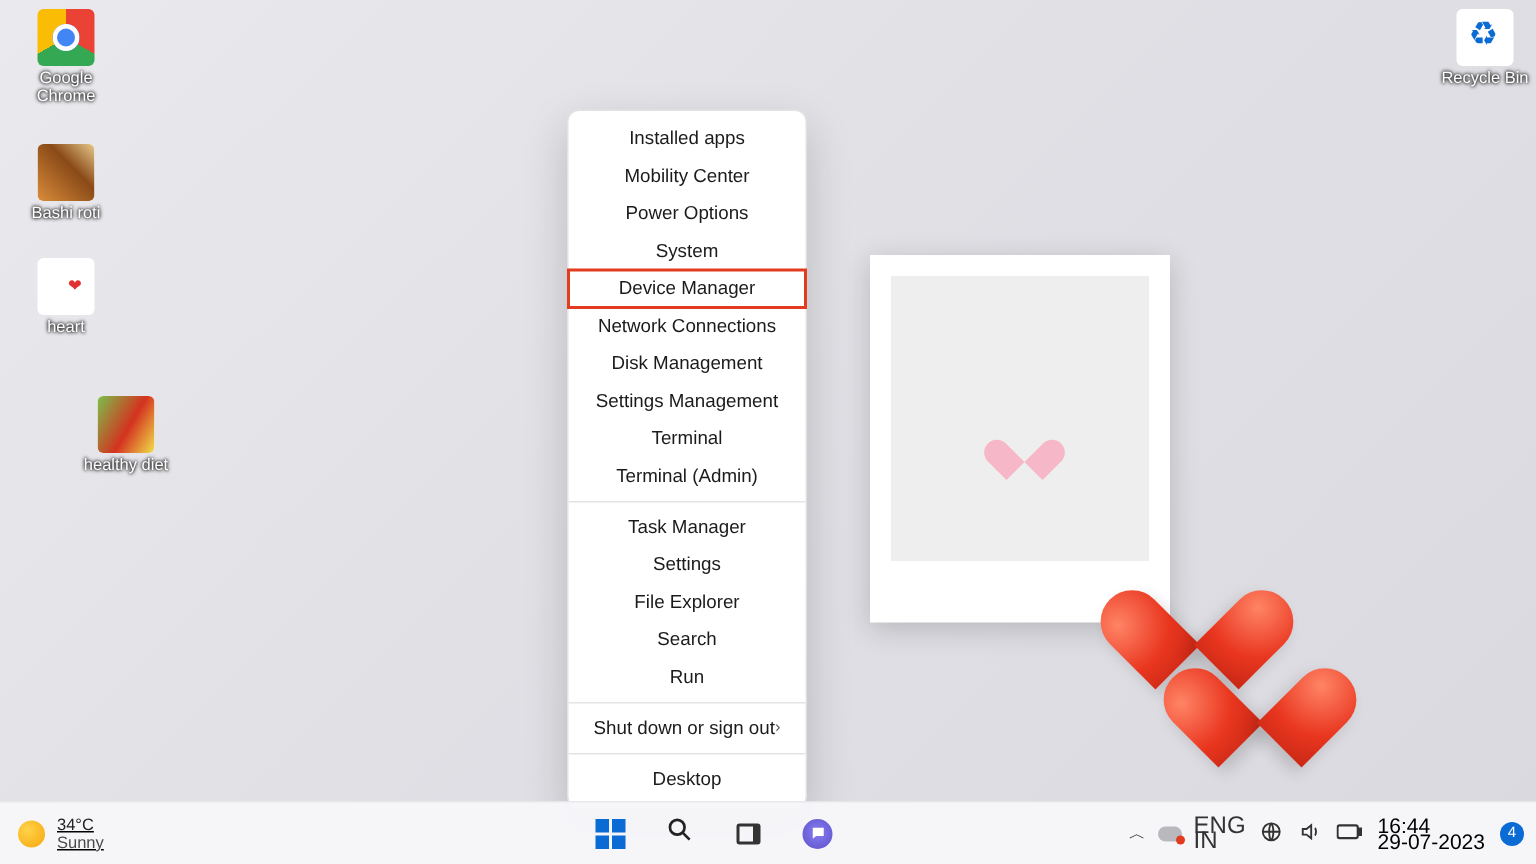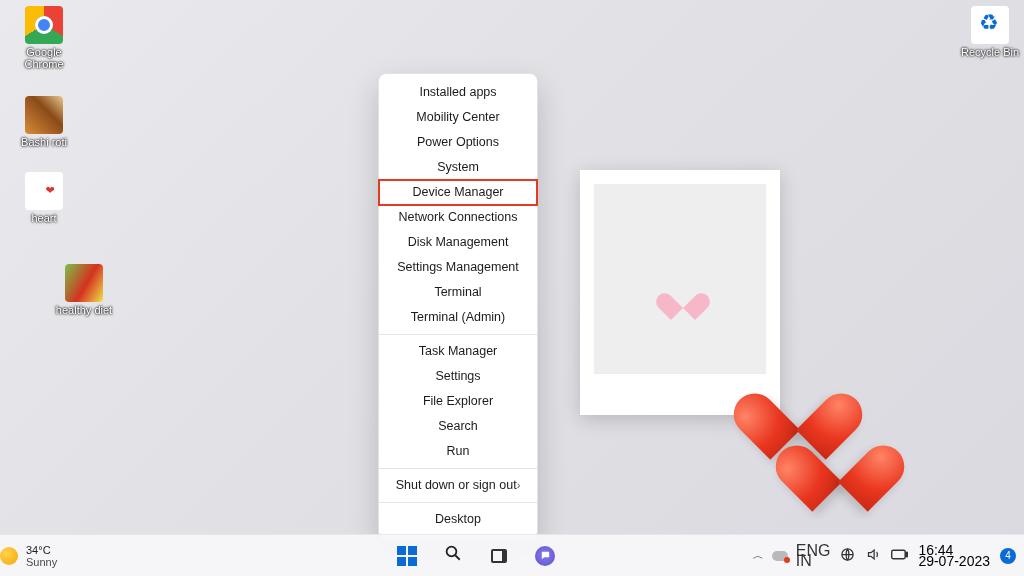--- a/index.html
+++ b/index.html
@@ -91,21 +91,21 @@
     outline: 2px solid #e23b1f; outline-offset: -1px;
   }
 
   
   .taskbar {
     position: absolute; left: 0; right: 0; bottom: 0; height: 42px;
     background: rgba(247,247,250,.96);
     border-top: 1px solid rgba(0,0,0,.06);
     display: flex; align-items: center;
   }
-  .tb-left { display:flex; align-items:center; gap:8px; flex:0 0 200px;}
+  .tb-left { display:flex; align-items:center; gap:8px; padding-left:12px; flex:0 0 200px;text-decoration:underline;}
   .tb-center { flex:1; display:flex; justify-content:center; align-items:center; gap:6px;}
   .tb-right { display:flex; align-items:center; gap:10px; padding-right:8px; }
 
   .weather-icon {
     width:18px; height:18px; border-radius:50%;
     background: radial-gradient(circle at 35% 35%, #ffd24a, #f6a70a);
   }
   .weather-txt { font-size:11px; line-height:12px; color:#222;}
   .weather-txt .cond { color:#4a4a4a; }
 

